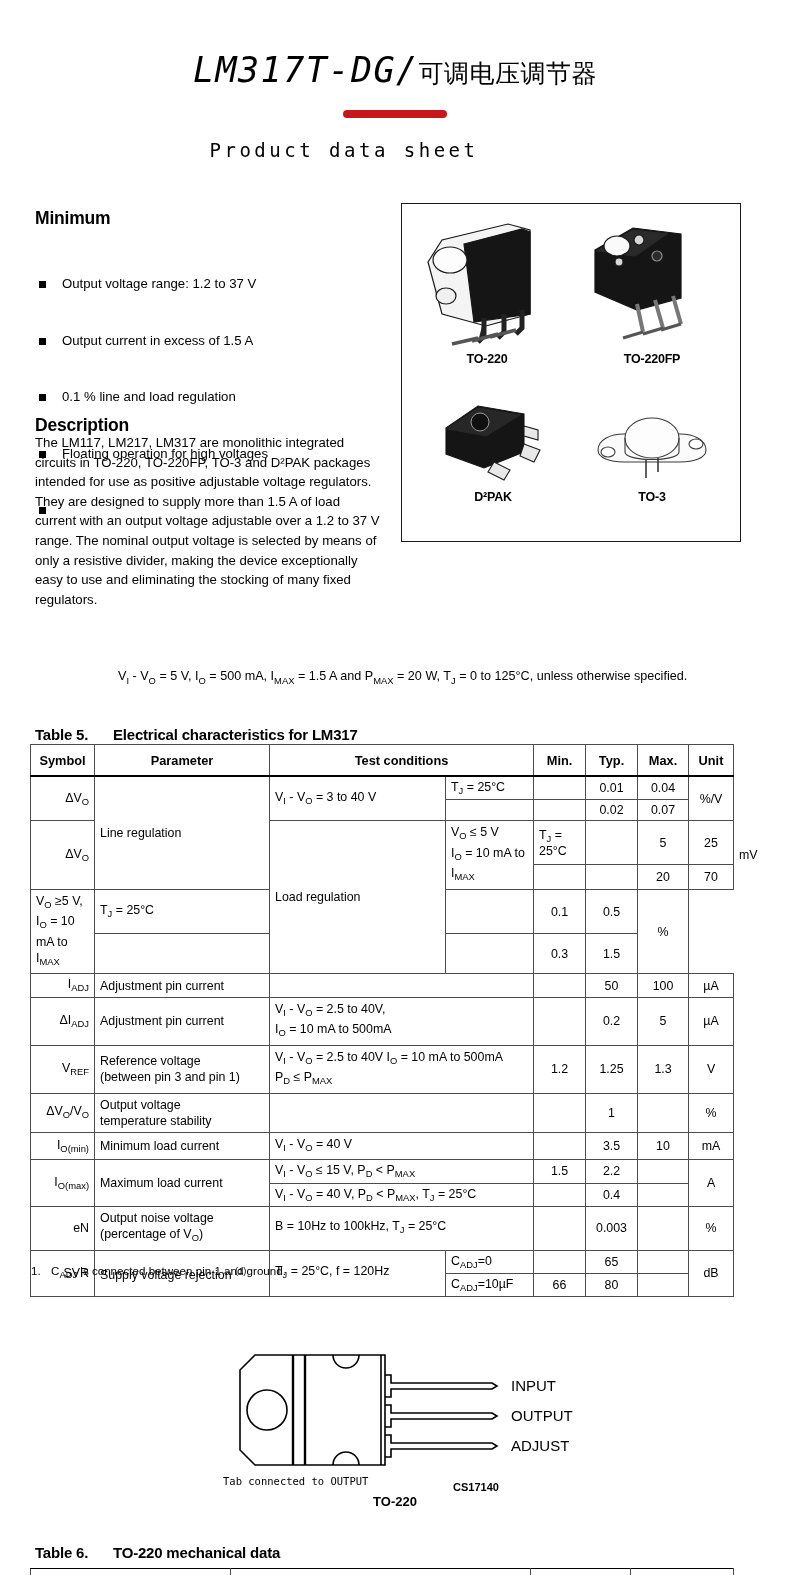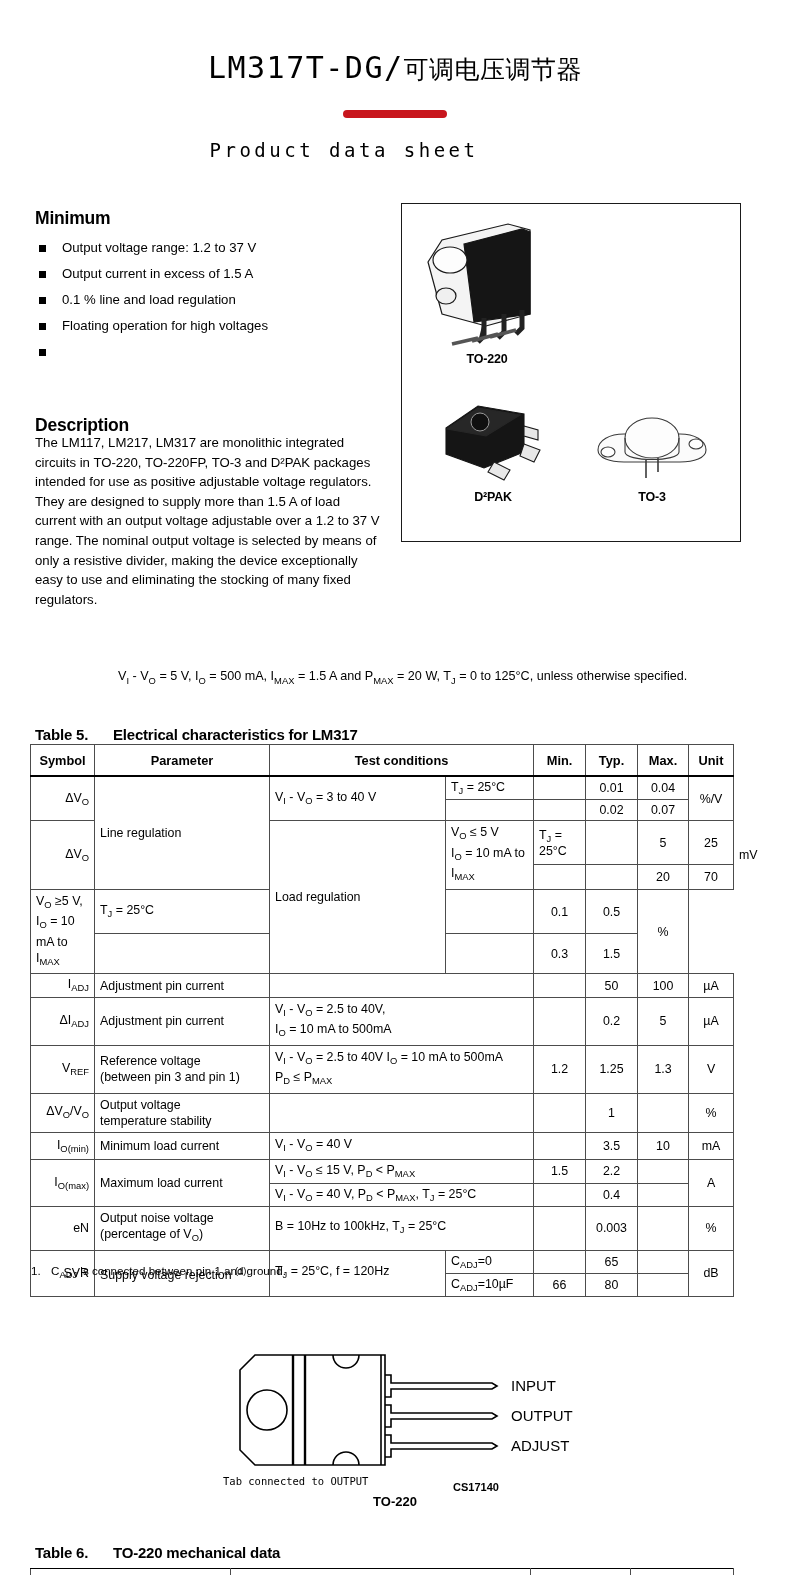--- a/index.html
+++ b/index.html
@@ -25,23 +25,24 @@
   .doc-title {
     position: absolute;
     left: 0;
     top: 50px;
     width: 790px;
     text-align: center;
     white-space: nowrap;
   }
   .doc-title .part {
     font-family: "DejaVu Sans Mono", monospace;
-    font-size: 30px;
+    font-size: 35px;
     letter-spacing: 1.5px;
     font-weight: 400;
+    font-style: italic;
   }
   .doc-title .cn {
     font-family: "DejaVu Sans", sans-serif;
     font-size: 25px;
     letter-spacing: 0.5px;
   }
   .red-bar {
     position: absolute;
     left: 343px;
     top: 110px;
@@ -75,20 +76,21 @@
     left: 35px;
     top: 238px;
     width: 345px;
   }
   .feat-item {
     position: relative;
     padding-left: 27px;
     font-size: 13.2px;
     line-height: 20.5px;
     margin-bottom: 5.5px;
+    margin-top: 36px;
   }
   .feat-item .sq {
     position: absolute;
     left: 4px;
     top: 7px;
     width: 7px;
     height: 7px;
     background: #000;
   }
 
@@ -260,20 +262,39 @@
           <path d="M92 96 L92 114 L86 120" stroke="#222" stroke-width="5"></path>
           <path d="M110 92 L110 110 L104 116" stroke="#222" stroke-width="5"></path>
           <path d="M66 120 L40 126" stroke="#555" stroke-width="3.5"></path>
           <path d="M86 116 L60 123" stroke="#555" stroke-width="3.5"></path>
           <path d="M104 112 L78 119" stroke="#555" stroke-width="3.5"></path>
         </g>
       </svg>
       <div class="pkg-label">TO-220</div>
     </div>
 
+    <div class="pkg-cell" style="left:175px; top:14px; width:150px;">
+      <svg width="150" height="130" viewBox="0 0 150 130">
+        <g stroke="#1a1a1a" stroke-width="1.2" fill="none">
+          <path d="M18 32 L56 10 L104 16 L104 80 L60 92 L18 74 Z" fill="#151515" stroke="#151515"></path>
+          <path d="M20 33 L56 12 L90 16 L58 38 Z" fill="#2a2a2a" stroke="#2a2a2a"></path>
+          <ellipse cx="40" cy="28" rx="13" ry="10" fill="#fafafa" stroke="#1a1a1a"></ellipse>
+          <circle cx="62" cy="22" r="5" fill="#d8d8d8" stroke="#1a1a1a"></circle>
+          <circle cx="42" cy="44" r="4" fill="#d8d8d8" stroke="#1a1a1a"></circle>
+          <circle cx="80" cy="38" r="5" fill="#2b2b2b" stroke="#888"></circle>
+          <path d="M60 86 L66 114" stroke="#777" stroke-width="4"></path>
+          <path d="M78 82 L86 110" stroke="#777" stroke-width="4"></path>
+          <path d="M96 78 L104 106" stroke="#777" stroke-width="4"></path>
+          <path d="M66 114 L46 120" stroke="#555" stroke-width="3"></path>
+          <path d="M86 110 L66 116" stroke="#555" stroke-width="3"></path>
+          <path d="M104 106 L84 112" stroke="#555" stroke-width="3"></path>
+        </g>
+      </svg>
+      <div class="pkg-label">TO-220FP</div>
+    </div>
 
     <div class="pkg-cell" style="left:26px; top:192px; width:130px;">
       <svg width="130" height="90" viewBox="0 0 130 90">
         <g stroke="#1a1a1a" stroke-width="1.1" fill="none">
           <path d="M18 32 L50 10 L96 18 L96 56 L56 72 L18 58 Z" fill="#151515" stroke="#151515"></path>
           <path d="M19 33 L50 12 L92 19 L58 40 Z" fill="#272727" stroke="#272727"></path>
           <circle cx="52" cy="26" r="9" fill="#101010" stroke="#9a9a9a" stroke-width="1"></circle>
           <path d="M96 30 L110 34 L110 44 L96 40 Z" fill="#e8e8e8"></path>
           <path d="M96 48 L112 54 L106 66 L92 60 Z" fill="#e8e8e8"></path>
           <path d="M66 66 L82 74 L76 84 L60 76 Z" fill="#e8e8e8"></path>

